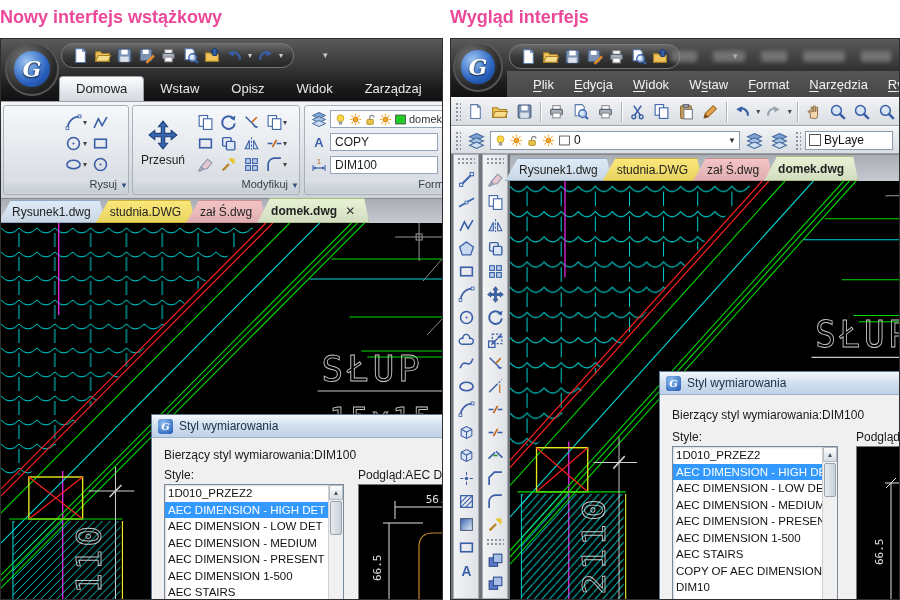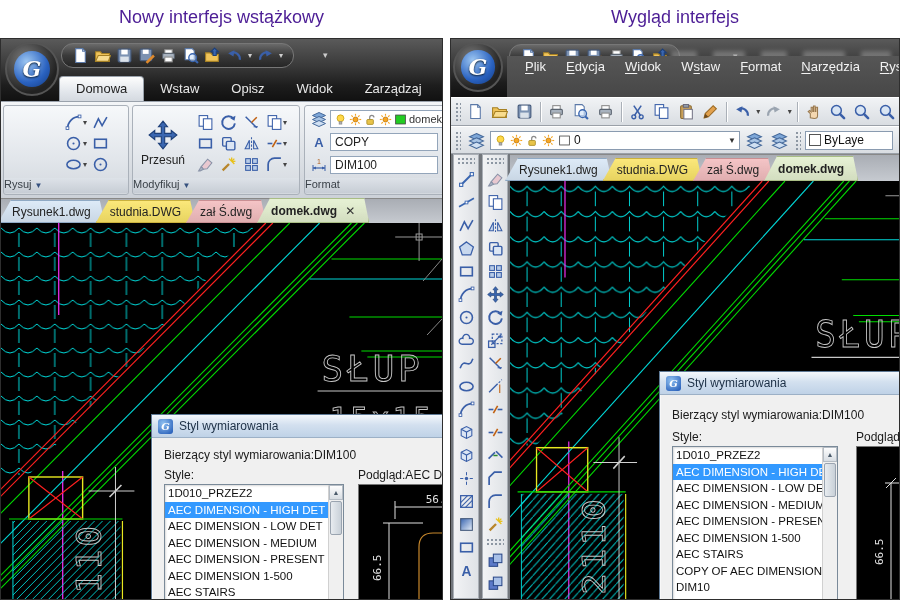--- a/index.html
+++ b/index.html
@@ -1,19 +1,19 @@
 <!DOCTYPE html>
 <html><head>
 <meta charset="utf-8">
 <style>
 *{margin:0;padding:0;box-sizing:border-box}
 html,body{width:900px;height:600px;overflow:hidden}
 body{font-family:"Liberation Sans",sans-serif;background:#fff}
 #stage{position:relative;width:900px;height:600px;background:#fff;overflow:hidden}
-.sec-title{position:absolute;top:7px;font-weight:normal;font-size:18px;color:#4c1d95;text-align:center}
+.sec-title{position:absolute;top:7px;font-weight:bold;font-size:18px;color:#ec4899;text-align:left}
 #titleL{left:0;width:443px}#titleR{left:450px;width:450px}
 .panel{position:absolute;top:38px;height:562px;overflow:hidden;background:#151515;border:1px solid #2e2e2e}
 #panelL{left:0;width:443px}#panelR{left:450px;width:450px}
 
 .chrome{position:absolute;left:0;right:0;top:0;background:linear-gradient(#5a5a5a,#383838 45%,#1d1d1d 75%,#111)}
 #panelL .chrome{height:62px}#panelR .chrome{height:58px}
 .applogo{position:absolute;border-radius:50%;background:radial-gradient(circle at 35% 30%,#777,#222 70%);border:2px solid #555;display:flex;align-items:center;justify-content:center}
 #panelL .applogo{left:4px;top:3px;width:54px;height:54px}
 #panelR .applogo{left:2px;top:3px;width:50px;height:50px}
 .applogo .inner{width:72%;height:72%;border-radius:50%;background:radial-gradient(circle at 35% 30%,#9cc6f2,#2a62c0 60%,#123a80);display:flex;align-items:center;justify-content:center;color:#fff;font-weight:bold;font-style:italic;font-size:22px;font-family:"DejaVu Serif",serif;text-shadow:0 1px 2px #012}
@@ -23,27 +23,27 @@
 .caret{color:#cfcfcf;font-size:8px;line-height:1}
 .caret.dark{color:#444}
 .qat-ext{position:absolute;color:#ccc;font-size:9px}
 .ghostrow{position:absolute;right:8px;top:12px;display:flex;gap:16px}
 .ghost{height:11px;background:#9a9a9a;opacity:.55;border-radius:2px;filter:blur(2px)}
 
 .rtabs{position:absolute;left:58px;bottom:0;display:flex;align-items:flex-end}
 .rtab{padding:4px 16px 5px;font-size:13px;color:#e8e8e8;cursor:default;border-radius:4px 4px 0 0}
 .rtab.active{background:linear-gradient(#fdfdfd,#e3e7ec 60%,#d4d9e0);color:#222;border:1px solid #9aa2ac;border-bottom:none}
 
-.menubar{position:absolute;left:56px;right:0;bottom:0;height:41px;background:linear-gradient(#565656,#474747);display:flex;align-items:flex-start;padding-left:8px}
+.menubar{position:absolute;left:56px;right:0;bottom:0;height:26px;background:linear-gradient(#565656,#474747);display:flex;align-items:center;padding-left:16px}
 .menu-item{color:#f2f2f2;font-size:13px;padding:3px 10px;cursor:default}
 .menu-item u{text-underline-offset:2px}
 
 .ribbon{position:absolute;left:0;right:0;top:62px;height:97px;background:linear-gradient(#f3f5f7,#dde1e6 55%,#ccd1d8);border-top:1px solid #9aa2ac}
 .rgroup{position:absolute;top:3px;height:90px;background:linear-gradient(#f6f8fa,#e2e6eb 60%,#d3d8de);border:1px solid #aab1ba;border-radius:3px}
-.rg-footer{position:absolute;left:0;right:0;bottom:1px;height:15px;text-align:left;font-size:11px;color:#3a4148;background:linear-gradient(#dde2e8,#c7cdd5)}
+.rg-footer{position:absolute;left:0;right:0;bottom:1px;height:15px;text-align:right;font-size:11px;color:#3a4148;background:linear-gradient(#dde2e8,#c7cdd5)}
 .rg-footer .caret{color:#35507e;font-size:8px}
 .bigbtn{position:absolute;top:4px;width:58px;height:66px;display:flex;flex-direction:column;align-items:center;justify-content:center;gap:3px;font-size:12px;color:#222}
 .bigbtn .ic{width:30px;height:30px}
 .icgrid{position:absolute;top:6px;display:grid;grid-auto-rows:21px;align-items:center}
 .icgrid .ic{width:17px;height:17px;margin:0 1px}
 
 .fmt-row{position:absolute;left:6px;display:flex;align-items:center;gap:3px;font-size:11px;color:#333}
 .fmt-field{background:#fff;border:1px solid #93a5ba;height:18px;width:108px;font-size:12px;color:#222;display:flex;align-items:center;padding:0 4px}
 .mini{width:13px;height:13px}
 .sw{width:12px;height:12px;border:1px solid #555;display:inline-block}

